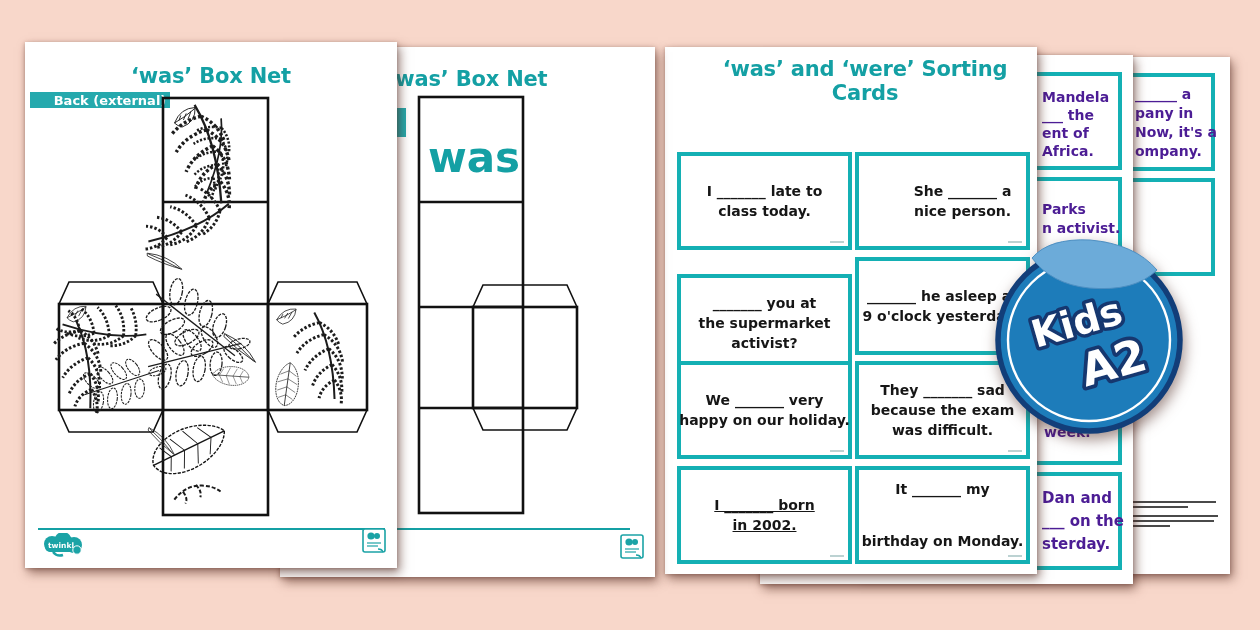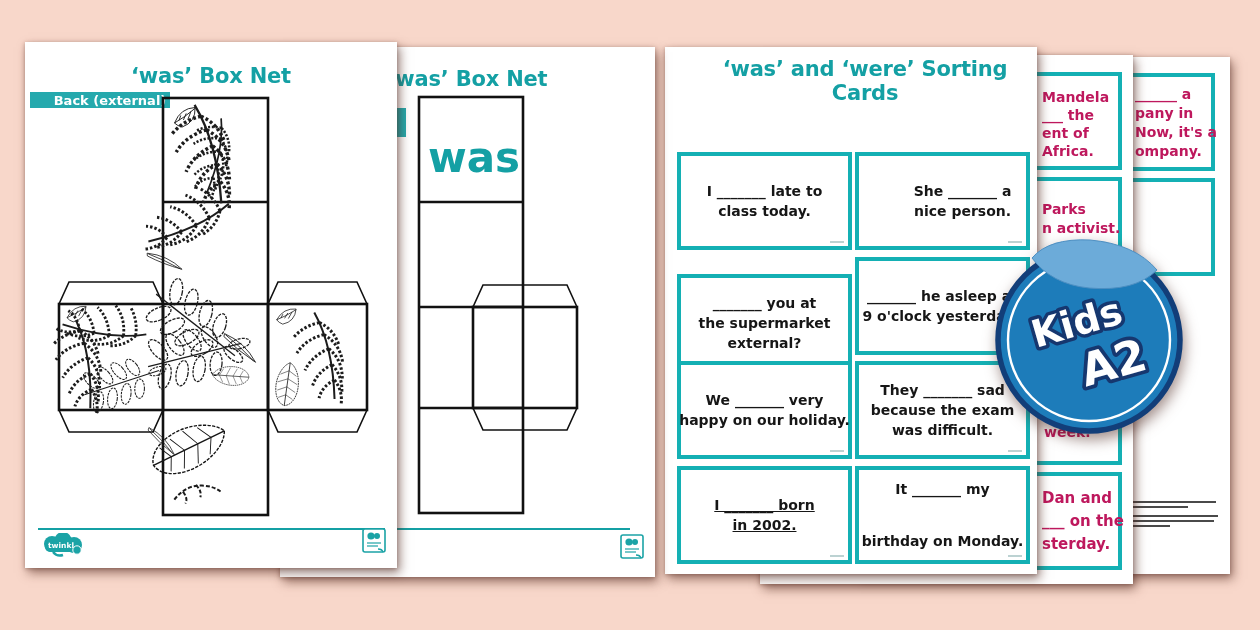--- a/index.html
+++ b/index.html
@@ -15,21 +15,21 @@
   .cube-word{position:absolute;color:#14a0a4;font-weight:700;font-size:42px;text-align:center;margin-top:26px;}
   .foot-line{position:absolute;height:2px;background:#14a0a4;}
   
   .s-card{position:absolute;width:175px;height:98px;box-sizing:border-box;border:4px solid #14b0b4;
           background:#fff;display:flex;flex-direction:column;align-items:center;justify-content:center;
           font-weight:700;font-size:14px;line-height:20px;color:#161616;text-align:center;}
   .card-line{display:block;white-space:nowrap;}
   .watermark{position:absolute;right:4px;bottom:3px;width:14px;height:2px;background:#bcd2d2;}
   
   .frag-card{position:absolute;box-sizing:border-box;border:4px solid #14b0b4;background:#fff;}
-  .frag-text{position:absolute;font-weight:700;color:#be185d;font-size:14px;line-height:19px;
+  .frag-text{position:absolute;font-weight:700;color:#4c1d95;font-size:14px;line-height:19px;
              white-space:nowrap;}
   .fine-print span{display:block;background:#4a4a4a;height:2px;margin-bottom:3px;}
   
   .sticker{position:absolute;filter:drop-shadow(2px 6px 7px rgba(70,32,24,.5));}
 </style>
 </head>
 <body>
 
 <div class="stage">
 
@@ -85,21 +85,21 @@
       <i class="watermark"></i>
     </div>
     <div class="s-card" style="left:190px;top:105px;padding-left:40px;">
       <span class="card-line">She _______ a</span>
       <span class="card-line">nice person.</span>
       <i class="watermark"></i>
     </div>
     <div class="s-card" style="left:12px;top:227px;">
       <span class="card-line">_______ you at</span>
       <span class="card-line">the supermarket</span>
-      <span class="card-line">external?</span>
+      <span class="card-line">activist?</span>
       <i class="watermark"></i>
     </div>
     <div class="s-card" style="left:190px;top:210px;">
       <span class="card-line">_______ he asleep at</span>
       <span class="card-line">9 o'clock yesterday?</span>
       <i class="watermark"></i>
     </div>
     <div class="s-card" style="left:12px;top:314px;">
       <span class="card-line">We _______ very</span>
       <span class="card-line">happy on our holiday.</span>

